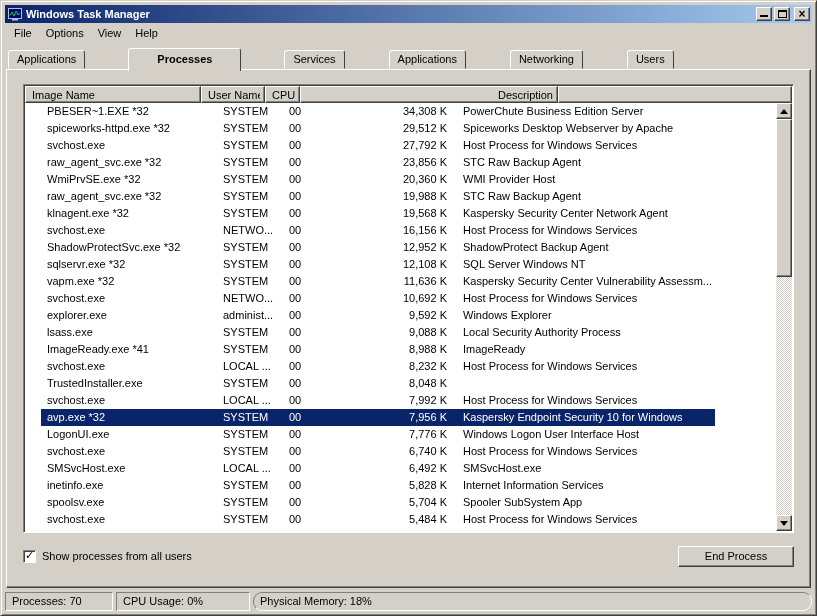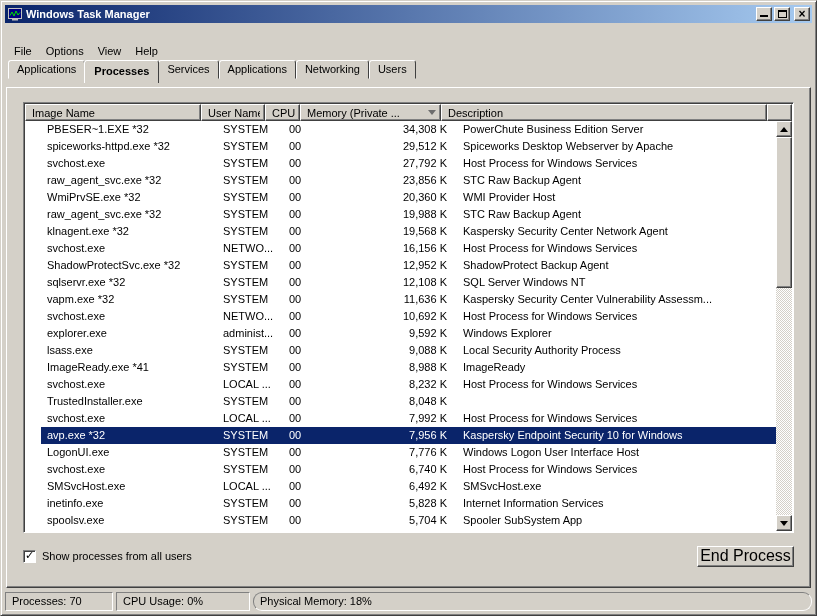--- a/index.html
+++ b/index.html
@@ -44,43 +44,43 @@
     display: flex; align-items: center; justify-content: center;
     padding: 0; cursor: default;
   }
   .tb-btn + .tb-btn { margin-left: 2px; }
   .tb-btn.close { margin-left: 4px; }
   .glyph-min { position: absolute; left: 3px; bottom: 3px; width: 8px; height: 2px; background: #000; }
   .glyph-max { width: 9px; height: 8px; border: 1px solid #000; border-top-width: 2px; }
   .glyph-close { font-size: 12px; font-weight: bold; line-height: 10px; }
 
   
-  .menubar { flex: 0 0 19px; display: flex; align-items: center; padding: 1px 0 0 2px; margin-top: 18px; }
+  .menubar { flex: 0 0 19px; display: flex; align-items: center; padding: 1px 0 0 2px; }
   .menu-item { padding: 2px 7px; white-space: nowrap; }
 
   
   .tabstrip {
     flex: 0 0 27px;
-    display: flex; align-items: flex-start;
+    display: flex; align-items: flex-end;
     padding: 0 0 0 3px;
-    position: relative; z-index: 3;
+    position: relative; z-index: 3; gap: 44px;
   }
   .tab {
     height: 19px;
     padding: 2px 8px 2px;
     background: var(--chrome, #d4d0c8);
     border: 1px solid;
     border-color: #ffffff #404040 transparent #ffffff;
     border-top-left-radius: 3px; border-top-right-radius: 3px;
     white-space: nowrap;
     position: relative; z-index: 2;
   }
   .tab.selected {
     height: 23px;
-    padding: 4px 9px 2px;
+    padding: 4px 28px 2px;
     margin: 0 -1px -2px -1px;
     font-weight: bold;
     z-index: 5;
     border-bottom: none;
   }
 
   
   .tabpage {
     flex: 1 1 auto; min-height: 0;
     margin: 0 1px;
@@ -123,21 +123,21 @@
   .rows-area { flex: 1 1 auto; position: relative; overflow: hidden; min-height: 0; }
   .rows { width: max-content; padding-left: 16px; }
   .row { display: flex; height: 17px; line-height: 17px; width: max-content; }
   .row.selected { background: var(--selection, #0a246a); color: #fff; }
   .cell { flex: 0 0 auto; overflow: hidden; white-space: nowrap; padding: 0 2px 0 6px; }
 
   .col-image_name  { width: 176px; }
   .col-user_name   { width: 64px; }
   .col-cpu         { width: 35px; }
   .col-memory      { width: 141px; }
-  .col-description { width: 326px; }
+  .col-description { width: 258px; justify-content: flex-end; }
   .cell.col-cpu    { padding-left: 8px; }
   .cell.col-memory { text-align: right; padding-right: 10px; }
 
   
   .scrollbar {
     position: absolute; top: 0; right: 0; bottom: 0; width: 16px;
     display: flex; flex-direction: column;
     background-color: #efedе6;
     background-color: #efede6;
     background-image: conic-gradient(#d4d0c8 25%, #ffffff 0 50%, #d4d0c8 0 75%, #ffffff 0);
@@ -162,26 +162,26 @@
   .checkbox {
     width: 13px; height: 13px; background: #fff;
     border: 1px solid;
     border-color: #808080 #ffffff #ffffff #808080;
     box-shadow: inset 1px 1px 0 #404040;
     display: flex; align-items: center; justify-content: center;
   }
   .checkbox.checked::after { content: "\2713"; font-size: 11px; font-weight: bold; line-height: 1; margin-top: -1px; }
   .check-label { margin-left: 6px; white-space: nowrap; }
   .end-btn {
-    width: 97px; height: 21px;
+    width: 116px; height: 21px;
     border: 1px solid;
     border-color: #ffffff #404040 #404040 #ffffff;
     box-shadow: inset -1px -1px 0 #808080;
     background: var(--chrome, #d4d0c8);
-    font-family: inherit; font-size: 16px; color: #000;
+    font-family: inherit; font-size: 11px; color: #000;
     padding: 0;
   }
 
   
   .statusbar { flex: 0 0 19px; margin-top: 4px; display: flex; gap: 3px; }
   .status-panel {
     border: 1px solid;
     border-color: #808080 #ffffff #ffffff #808080;
     padding: 2px 6px 0 6px;
     white-space: nowrap; overflow: hidden;
@@ -237,24 +237,20 @@
       <div class="header-row">
           <div class="hcell col-image_name">
             <div class="hlabel" style="display: inline;">Image Name</div>
           </div>
           <div class="hcell col-user_name">
             <div class="hlabel" style="display: inline;">User Name</div>
           </div>
           <div class="hcell col-cpu">
             <div class="hlabel" style="display: inline;">CPU</div>
           </div>
-          <div class="hcell col-memory">
-            <div class="hlabel" style="display: inline;">Memory (Private ...</div>
-            <div class="sort-arrow desc"></div>
-          </div>
           <div class="hcell col-description">
             <div class="hlabel" style="display: inline;">Description</div>
           </div>
           <div class="hcell filler"></div>
         </div>
       <div class="rows-area">
         <div class="rows">
             <div class="row">
               <div class="cell col-image_name">PBESER~1.EXE *32</div>
               <div class="cell col-user_name">SYSTEM</div>

